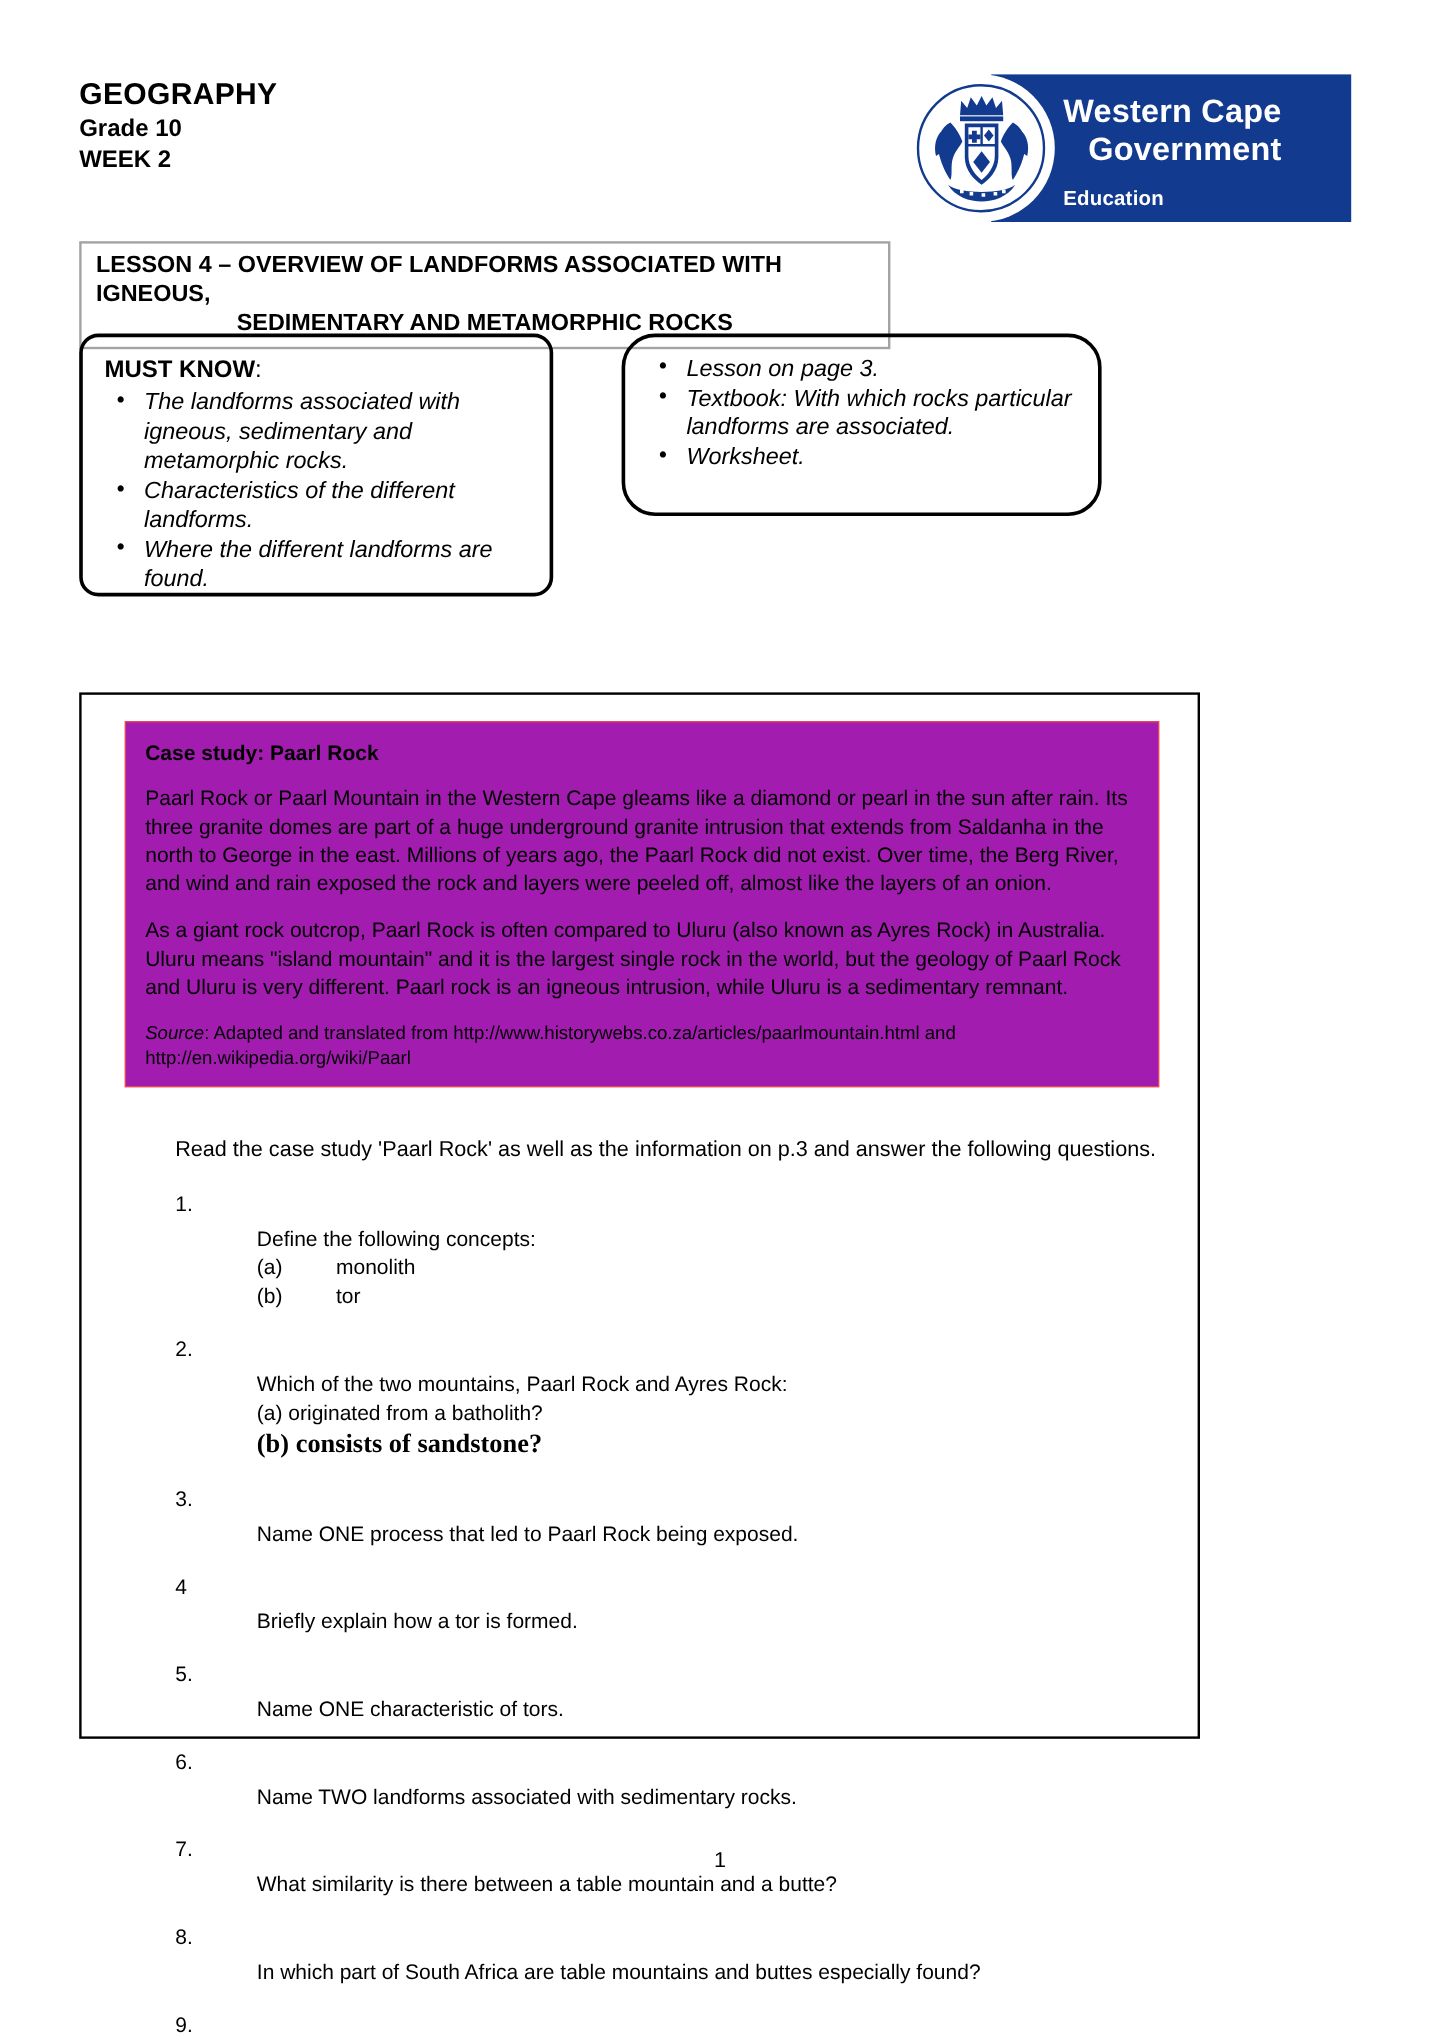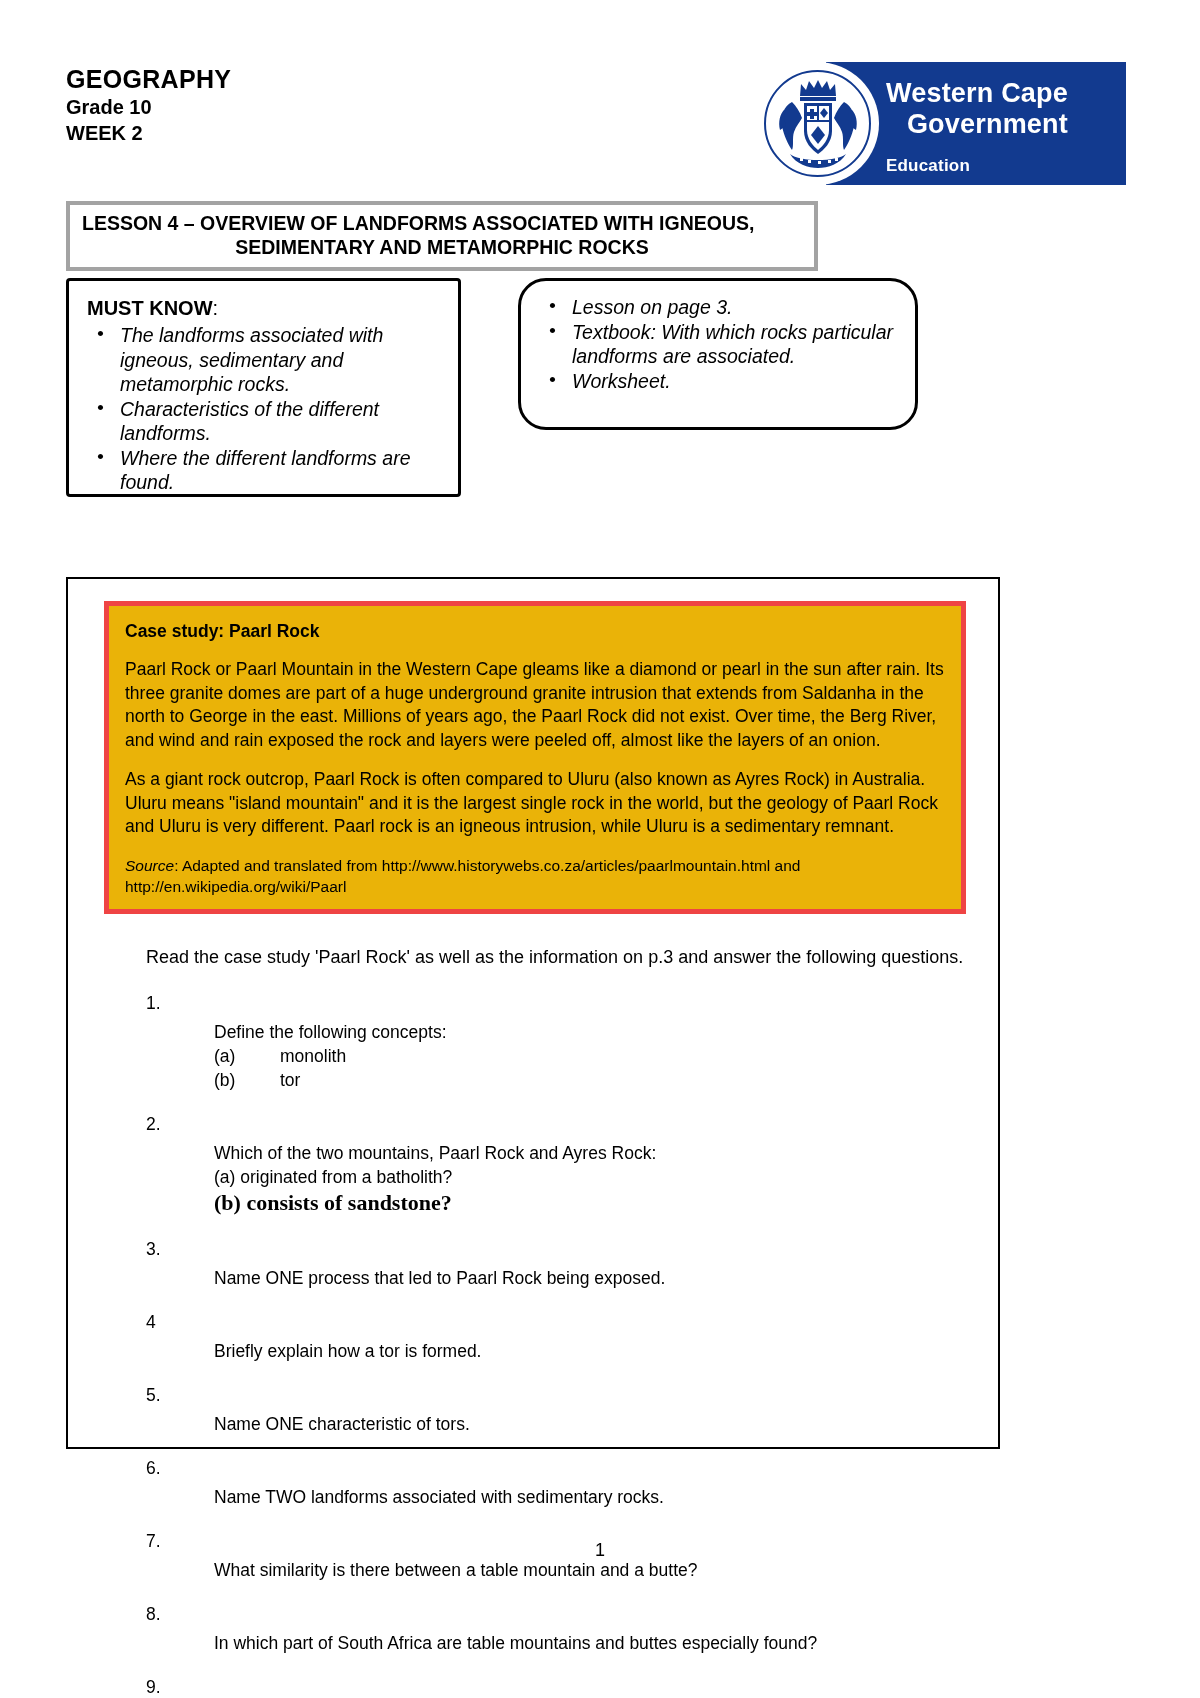--- a/index.html
+++ b/index.html
@@ -111,23 +111,23 @@
     font-weight: bold;
     margin-top: 16px;
     letter-spacing: .2px;
   }
 
   
   .lesson-box {
     position: absolute;
     left: 66px;
     top: 201px;
-    width: 752px;
-    box-sizing: border-box;
-    border: 4px solid #a3a3a3;
+    width: 676px;
+    box-sizing: border-box;
+    border: 2px solid #a3a3a3;
     padding: 6px 8px 8px 8px;
     text-align: center;
   }
   .lesson-box .t {
     font-size: 19.5px;
     font-weight: bold;
     line-height: 24px;
   }
   .lesson-box .t .first {
     display: block;
@@ -137,21 +137,21 @@
 
   
   .mustknow {
     position: absolute;
     left: 66px;
     top: 278px;
     width: 395px;
     height: 219px;
     box-sizing: border-box;
     border: 3px solid #000;
-    border-radius: 4px;
+    border-radius: 16px;
     padding: 14px 14px 10px 18px;
   }
   .resources {
     position: absolute;
     left: 518px;
     top: 278px;
     width: 400px;
     height: 152px;
     box-sizing: border-box;
     border: 3px solid #000;
@@ -228,22 +228,22 @@
     background: #ffffff;
   }
 
   
   .case-study {
     position: absolute;
     left: 36px;
     top: 22px;
     width: 862px;
     box-sizing: border-box;
-    background: #eab308;
-    border: 5px solid #ef4444;
+    background: #a21caf;
+    border: 1px solid #ef4444;
     padding: 14px 16px 12px 16px;
   }
   .case-title {
     font-size: 17.5px;
     font-weight: bold;
     line-height: 22px;
     margin-bottom: 16px;
   }
   .case-para {
     font-size: 17.5px;

